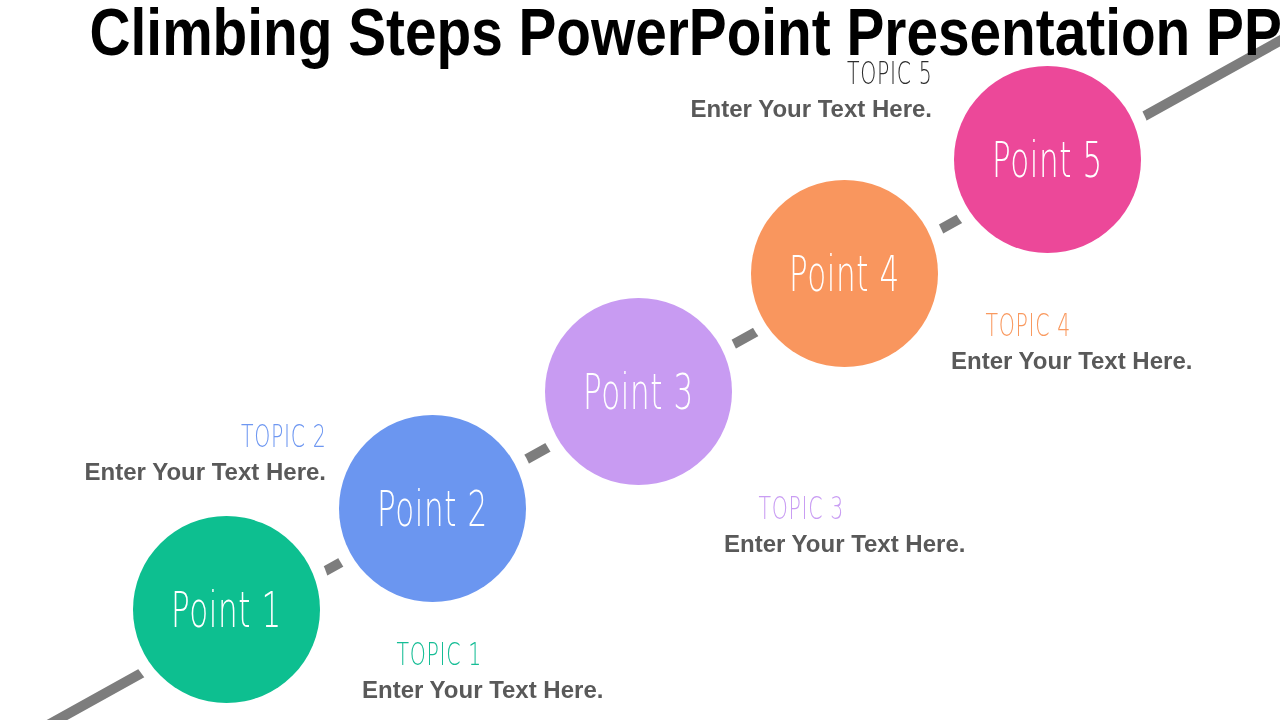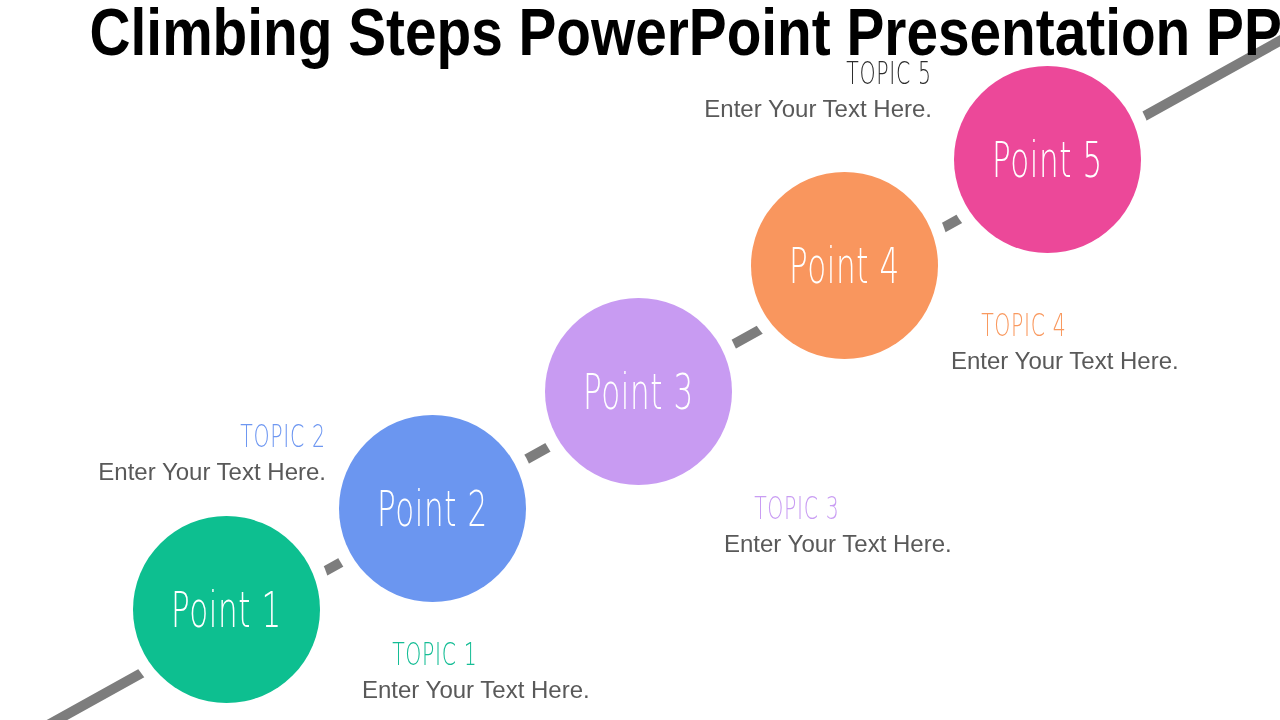--- a/index.html
+++ b/index.html
@@ -54,39 +54,40 @@
     font-family: "DejaVu Sans", "Liberation Sans", sans-serif;
     font-weight: 200;
     font-size: 50px;
     letter-spacing: 1px;
     transform: scaleX(0.62);
     white-space: nowrap;
   }
   .p1 { left: 133px; top: 516px; }
   .p2 { left: 339px; top: 415px; }
   .p3 { left: 545px; top: 298px; }
-  .p4 { left: 751px; top: 172px; }
+  .p4 { left: 751px; top: 180px; }
   .p5 { left: 954px; top: 66px; }
 
   
   .topic { position: absolute; z-index: 2; }
   .topic-label {
     font-family: "DejaVu Sans", "Liberation Sans", sans-serif;
     font-weight: 200;
     font-size: 32px;
     line-height: 1.1;
     letter-spacing: 1px;
     transform: scaleX(0.64);
     white-space: nowrap;
   }
   .topic-text {
     font-size: 24px;
     line-height: 1.2;
     margin-top: 4px;
     white-space: nowrap;
+    font-weight: bold;
   }
   .topic.left  { text-align: center; margin-top: 20px; }
   .topic.right { text-align: right; }
   .topic.left  .topic-label { transform-origin: left top; }
   .topic.right .topic-label { transform-origin: right top; }
 
   .t1 { left: 362px;  top: 617px; }
   .t2 { right: 954px; top: 419px; }
   .t3 { left: 724px;  top: 471px; }
   .t4 { left: 951px;  top: 288px; }

